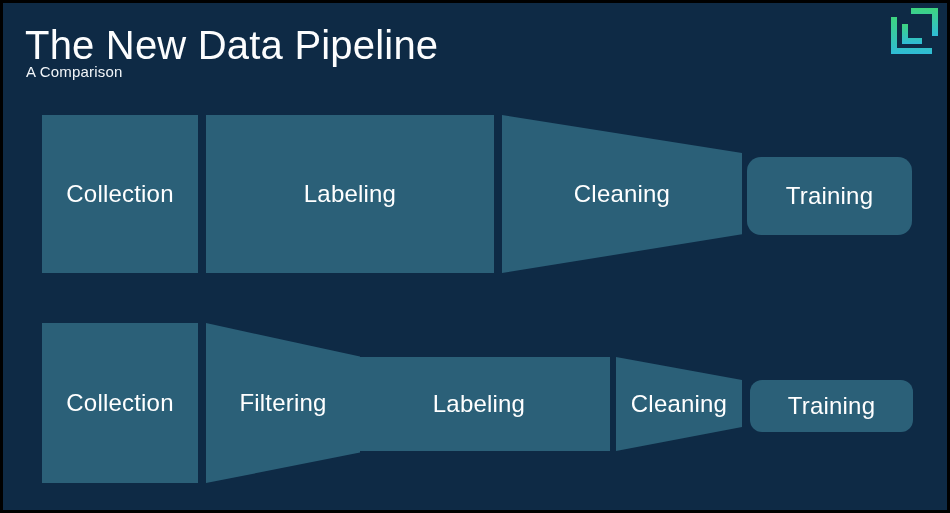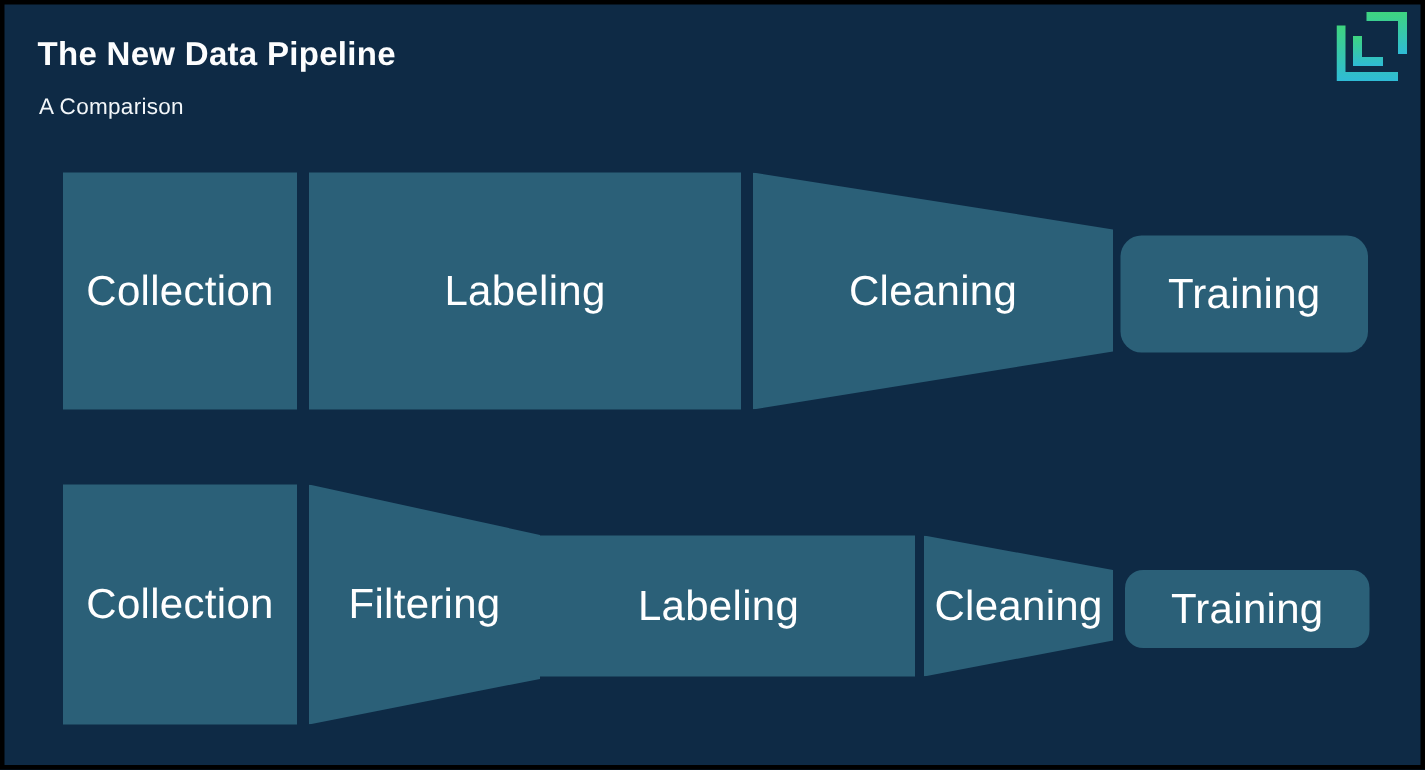--- a/index.html
+++ b/index.html
@@ -16,39 +16,39 @@
   }
   .slide {
     position: relative;
     width: 950px; height: 513px;
     background: var(--canvas-bg);
     border: 3px solid var(--frame);
     overflow: hidden;
   }
   .title {
     position: absolute; left: 22px; top: 20px;
-    font-size: 22px; font-weight: 700; color: #fcfdfe;
+    font-size: 40px; font-weight: 400; color: #fcfdfe;
     letter-spacing: 0.2px;
     text-align: center;
   }
   .subtitle {
     position: absolute; left: 23px; top: 60px;
     font-size: 15px; font-weight: 400; color: #f2f6f9;
     letter-spacing: 0.2px;
   }
   .logo {
     position: absolute; top: 5px; right: 9px;
     width: 47px; height: 46px;
   }
   .stage {
     position: absolute;
     display: flex; align-items: center; justify-content: center;
     background: var(--shape-fill);
     color: var(--label-text);
-    font-size: 28px; font-weight: 400;
+    font-size: 24px; font-weight: 400;
     letter-spacing: 0.2px;
   }
   .stage.round-lg { border-radius: 14px; }
   .stage.round-sm { border-radius: 12px; }
 
   
   #r1-collection { left: 39px;  top: 112px; width: 156px; height: 158px; }
   #r1-labeling   { left: 203px; top: 112px; width: 288px; height: 158px; }
   #r1-cleaning   { left: 499px; top: 112px; width: 240px; height: 158px;
                    clip-path: polygon(0 0, 100% 24%, 100% 75.5%, 0 100%); }

